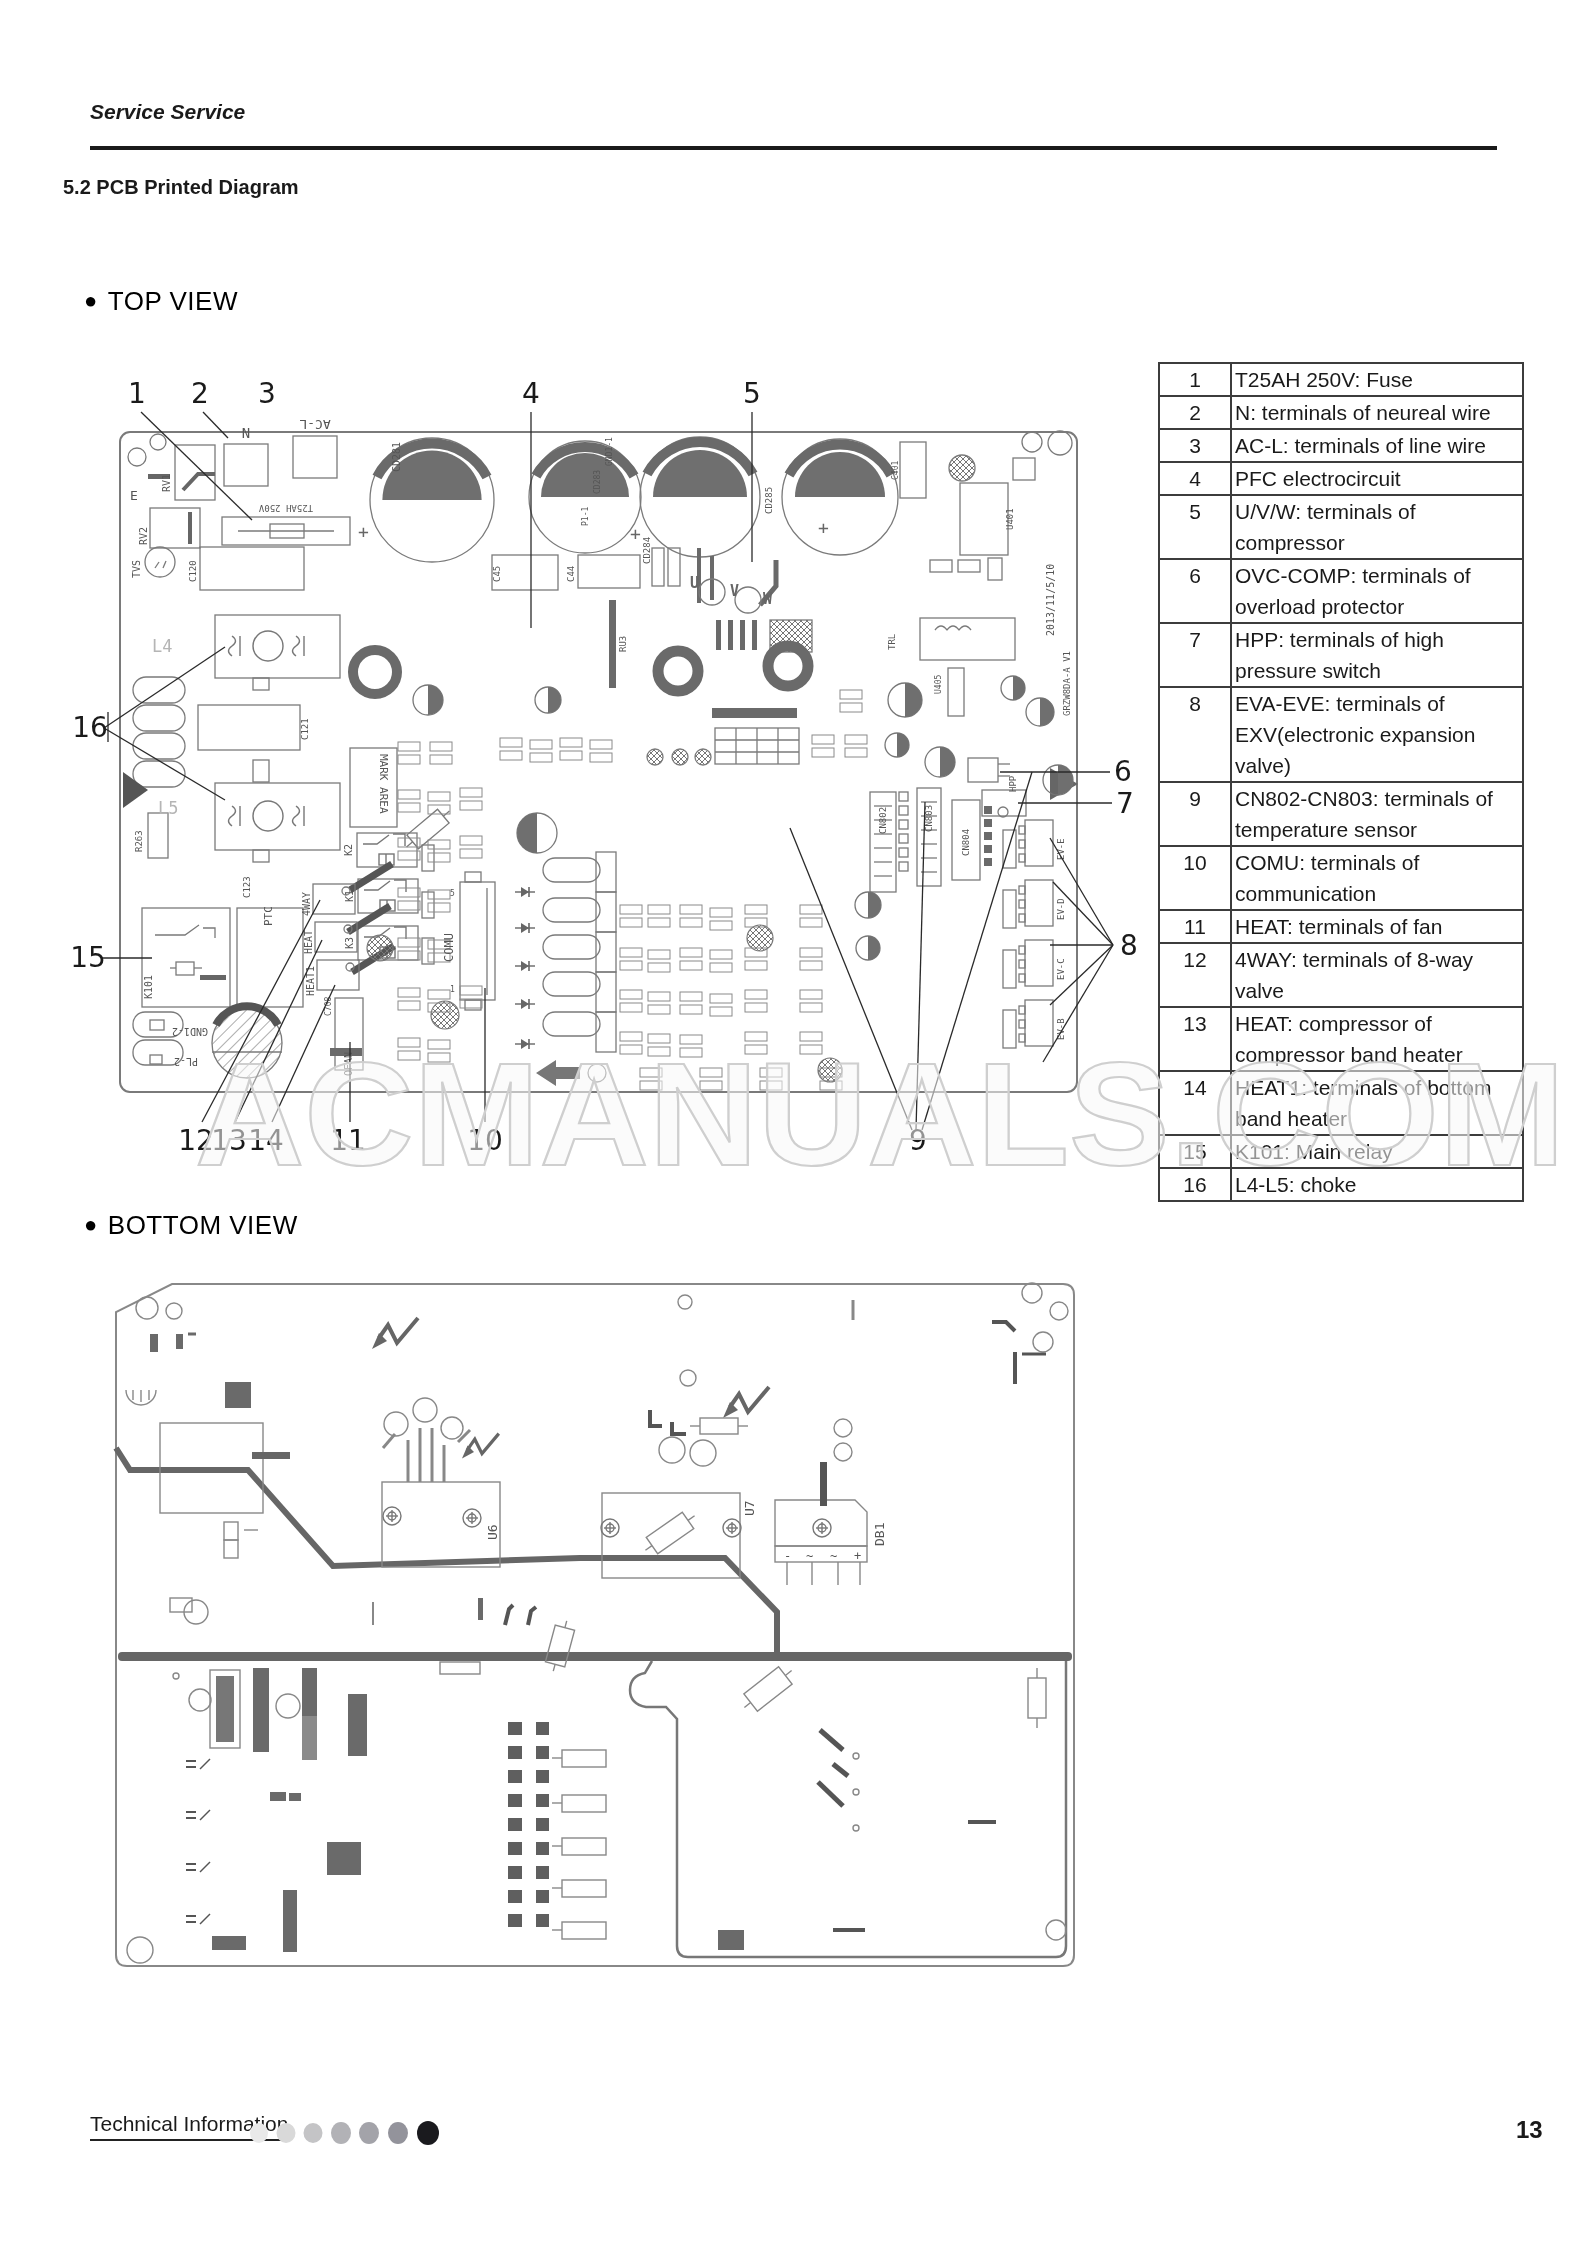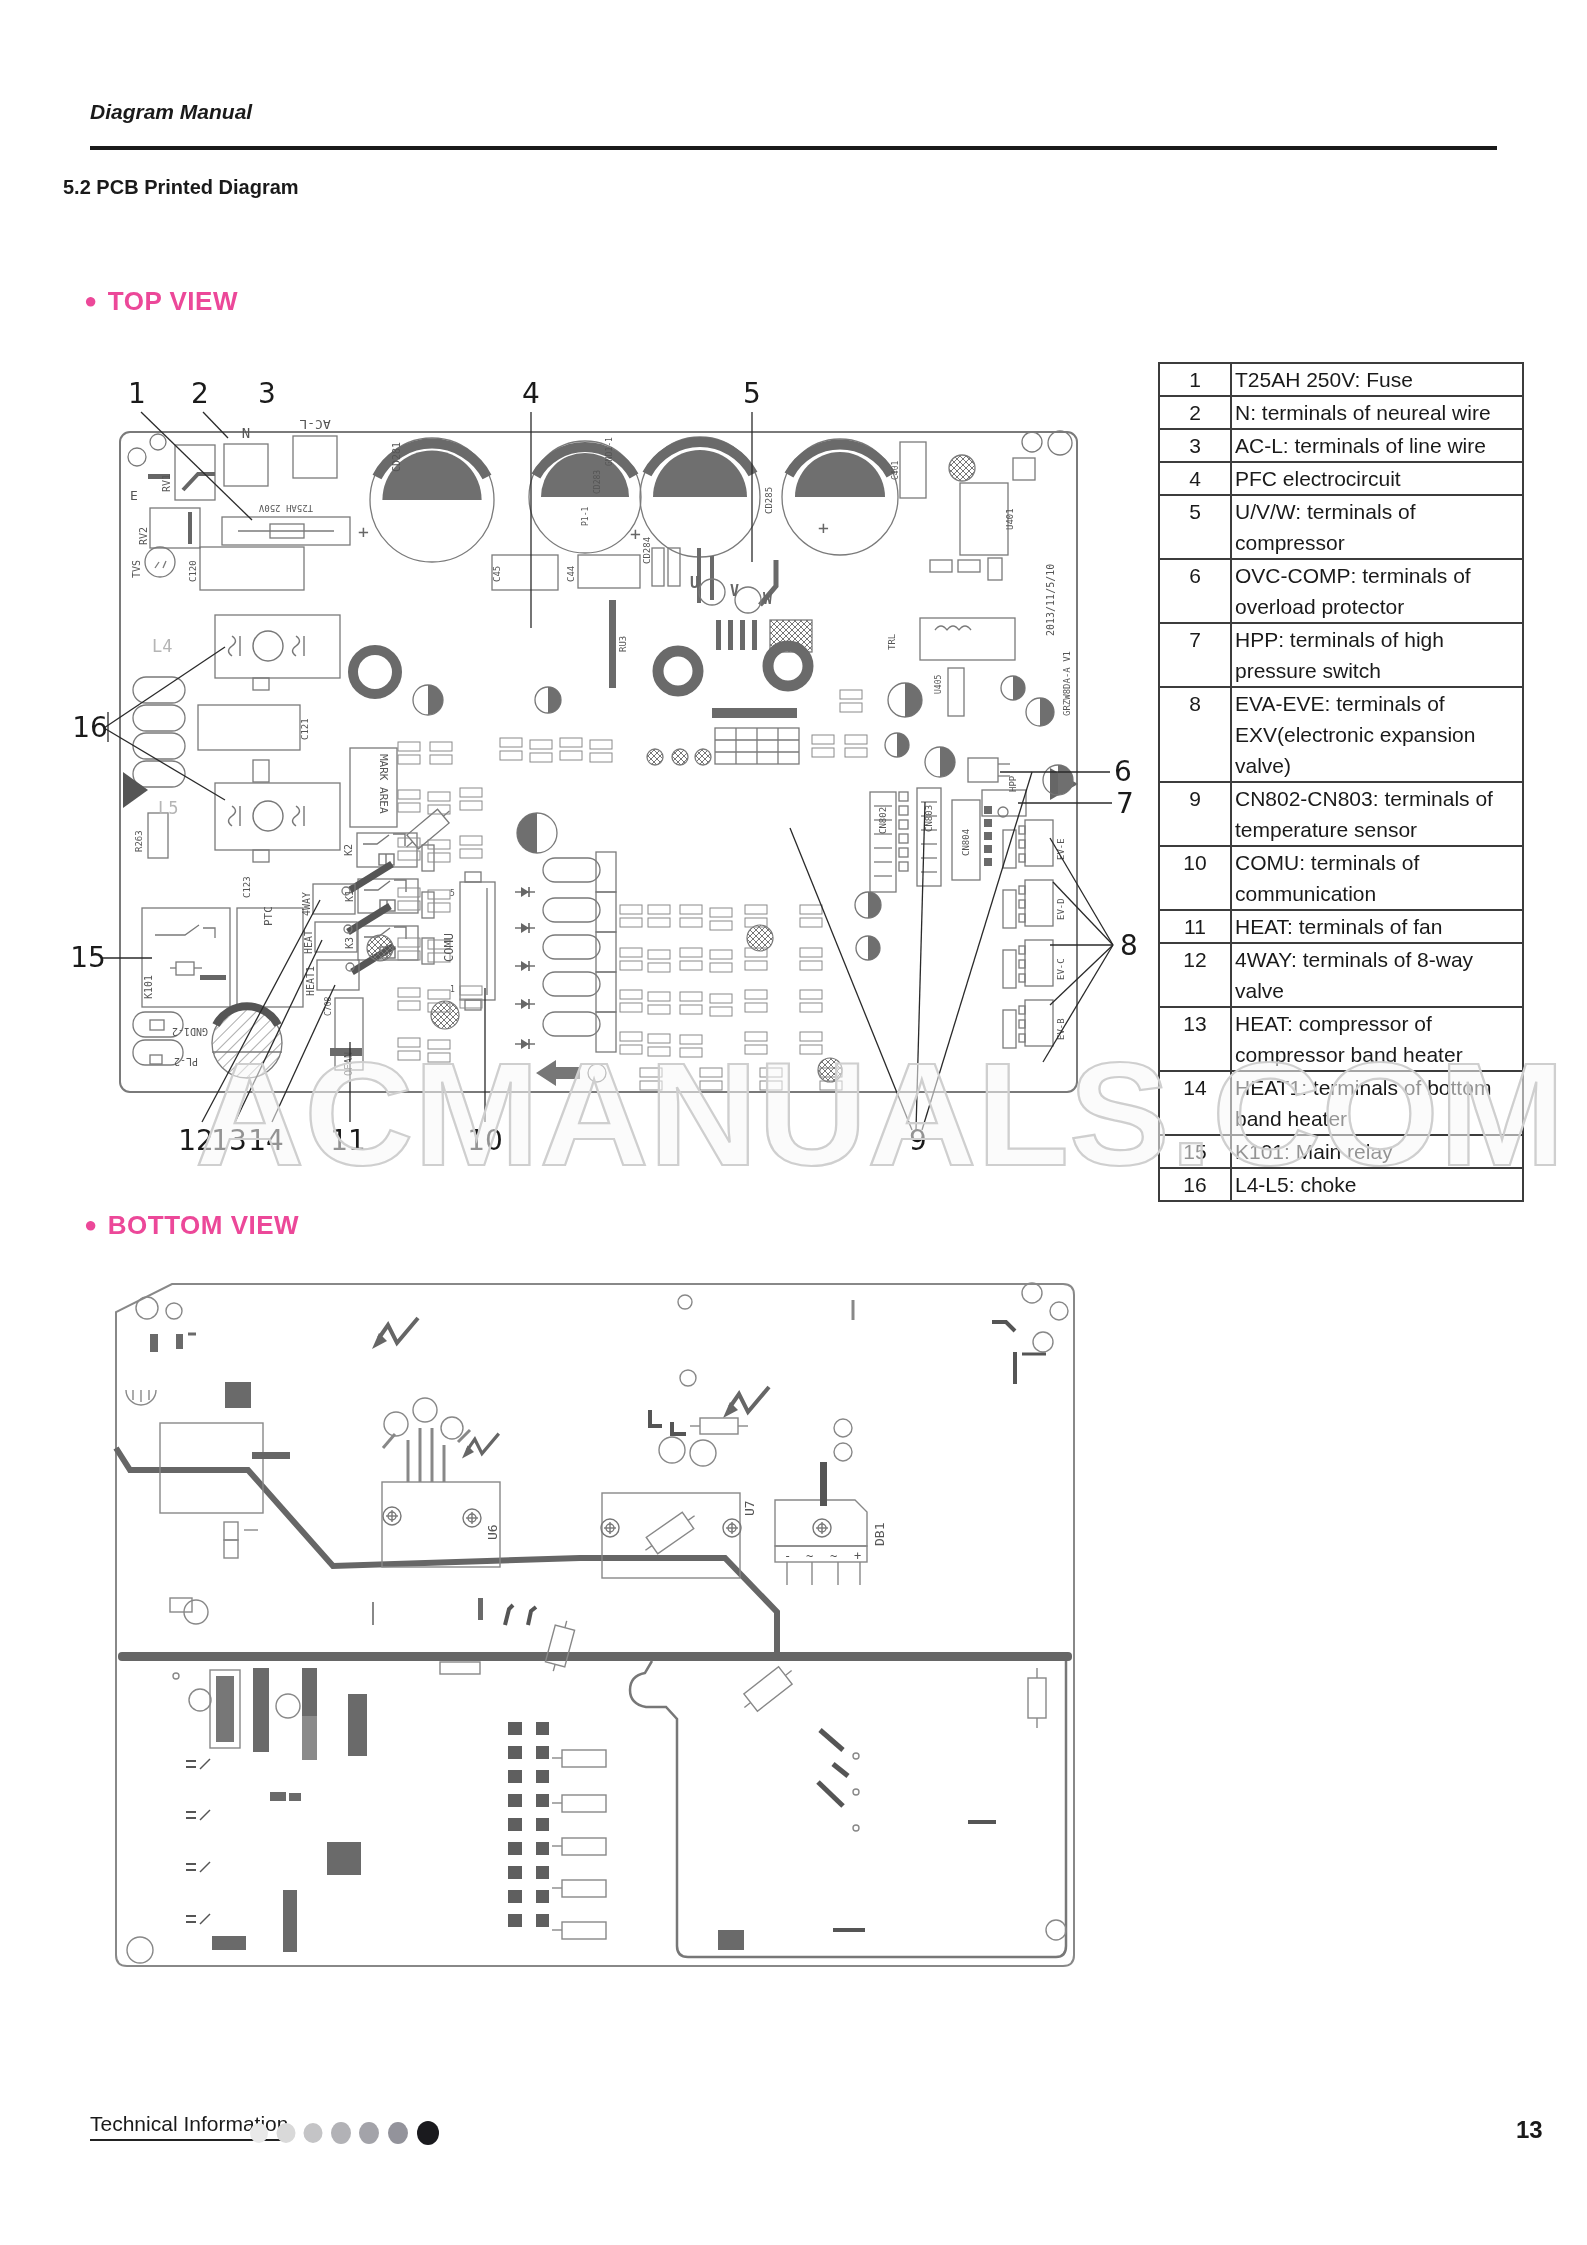--- a/index.html
+++ b/index.html
@@ -2,41 +2,41 @@
 <html><head>
 <meta charset="utf-8">
 <style>
   html,body{margin:0;padding:0;background:#fff;}
   #page{position:relative;width:1587px;height:2245px;background:#fff;overflow:hidden;
         font-family:"Liberation Sans", sans-serif;color:#111;}
   #diagram-svg{position:absolute;left:0;top:0;z-index:1;}
   .hdr-doc{position:absolute;left:90px;top:100px;font-size:21px;font-weight:bold;font-style:italic;color:#1a1a1a;}
   .hdr-rule{position:absolute;left:90px;top:146px;width:1407px;height:4px;background:#1a1a1a;}
   .sec-title{position:absolute;left:63px;top:176px;font-size:20px;font-weight:bold;color:#1a1a1a;}
-  .view-h{position:absolute;font-size:26px;font-weight:bold;color:#ec4899;letter-spacing:0.5px;}
+  .view-h{position:absolute;font-size:26px;font-weight:normal;color:#000000;letter-spacing:0.5px;}
   .view-h .blt{font-size:22px;margin-right:10px;vertical-align:2px;}
   #topview-h{left:84px;top:286px;}
   #bottomview-h{left:84px;top:1198px;margin-top:12px;}
   #legend{position:absolute;left:1158px;top:362px;z-index:2;border-collapse:collapse;
           font-size:21px;line-height:31px;color:#1a1a1a;}
   #legend td{border:2px solid #3c3c3c;padding:0 3px;vertical-align:top;}
   #legend td.num{width:64px;text-align:center;}
   #legend td.desc{width:284px;max-width:284px;}
   #watermark-svg{position:absolute;left:0;top:0;z-index:3;pointer-events:none;}
   .footer-label{position:absolute;left:90px;top:2112px;font-size:21px;color:#1a1a1a;
                 border-bottom:2px solid #222;padding-bottom:3px;z-index:2;}
   .footer-page{position:absolute;left:1516px;top:2116px;font-size:24px;font-weight:bold;color:#1a1a1a;z-index:2;}
   .dots{position:absolute;left:248px;top:2120px;z-index:2;}
 </style>
 </head>
 <body>
 
 <div id="page">
 
-  <div class="hdr-doc">Diagram Manual</div>
+  <div class="hdr-doc">Service Service</div>
   <div class="hdr-rule"></div>
   <div class="sec-title">5.2 PCB Printed Diagram</div>
 
   <div id="topview-h" class="view-h">
     <span class="blt">●</span><span>TOP VIEW</span>
   </div>
   <div id="bottomview-h" class="view-h">
     <span class="blt">●</span><span>BOTTOM VIEW</span>
   </div>
 

